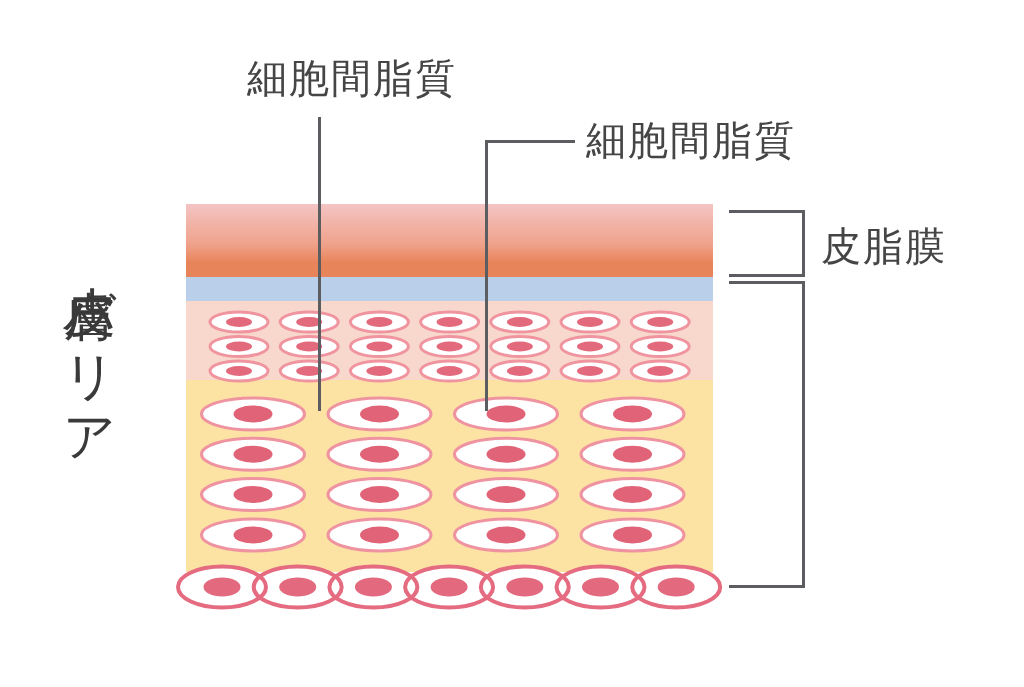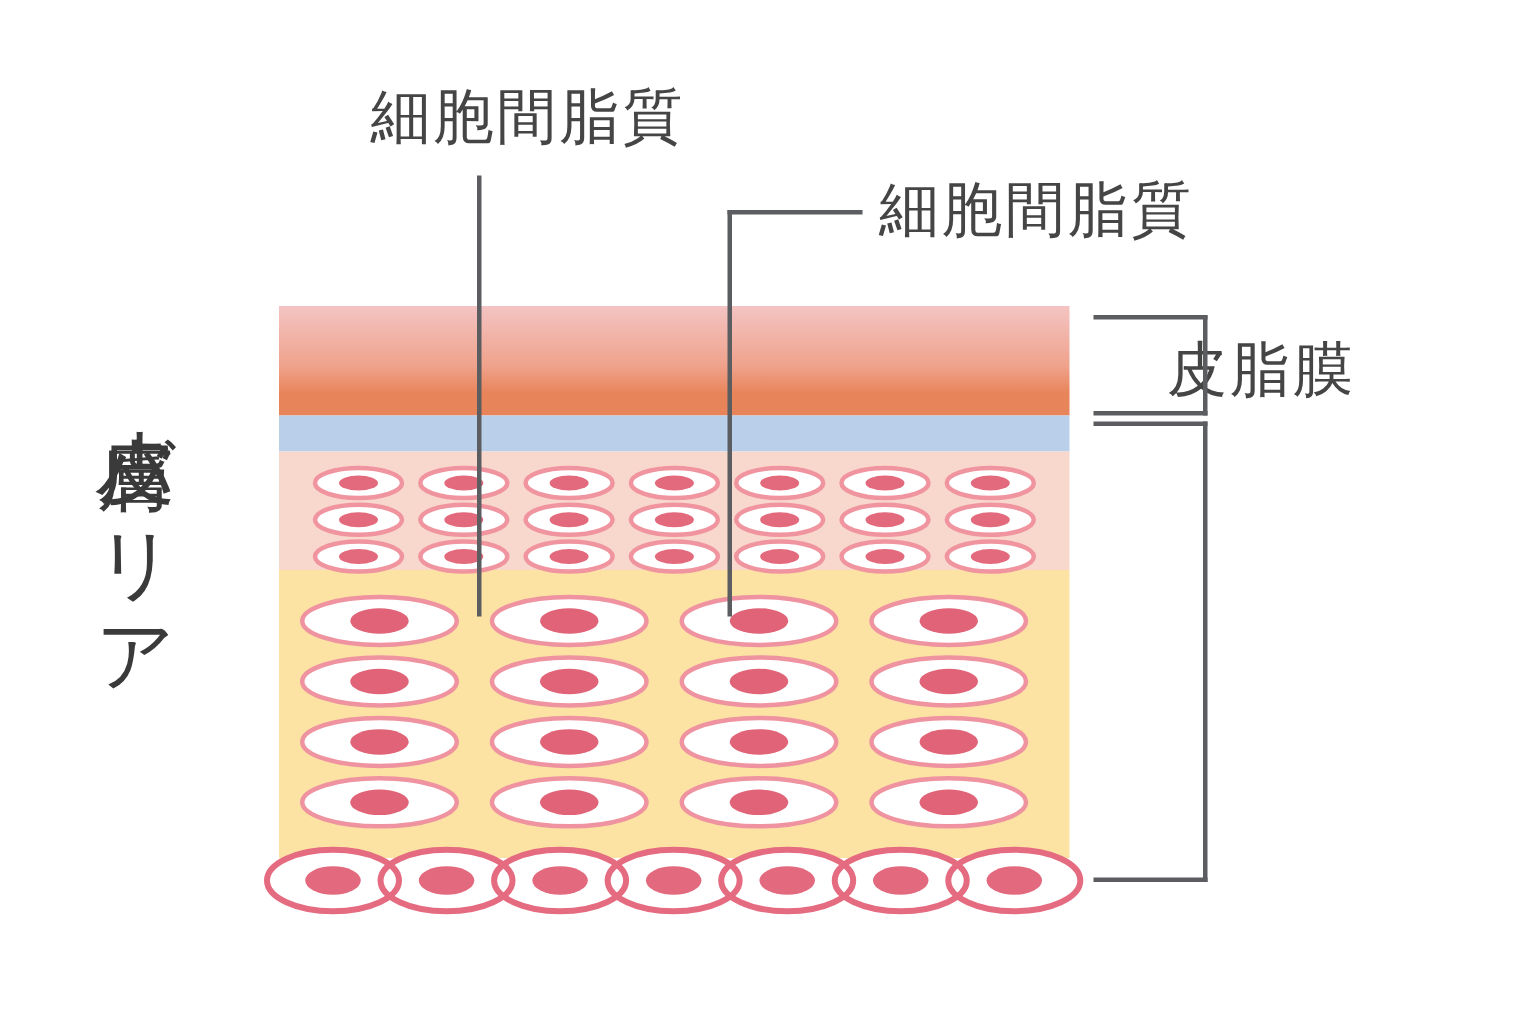--- a/index.html
+++ b/index.html
@@ -26,21 +26,21 @@
   .callout-label, .bracket-label {
     position: absolute;
     font-size: 40px;
     letter-spacing: 2px;
     color: var(--label-text, #454545);
     line-height: 1.05;
     white-space: nowrap;
   }
   #label-lipid   { left: 247px; top: 57px;  }
   #label-corneo  { left: 586px; top: 119px; }
-  #label-sebum   { left: 778px; top: 226px; font-family: Liberation Serif, serif; }
+  #label-sebum   { left: 821px; top: 226px; font-family: Liberation Serif, serif; }
   #label-corneum { left: 821px; top: 388px; }
   .leader {
     position: absolute;
     background: var(--line, #5b5d60);
     z-index: 5;
   }
   #lipid-line    { left: 318px; top: 117px; width: 3px;  height: 294px; }
   #corneo-line-h { left: 485px; top: 140px; width: 90px; height: 3px;   }
   #corneo-line-v { left: 485px; top: 140px; width: 3px;  height: 271px; }
   .bracket {

